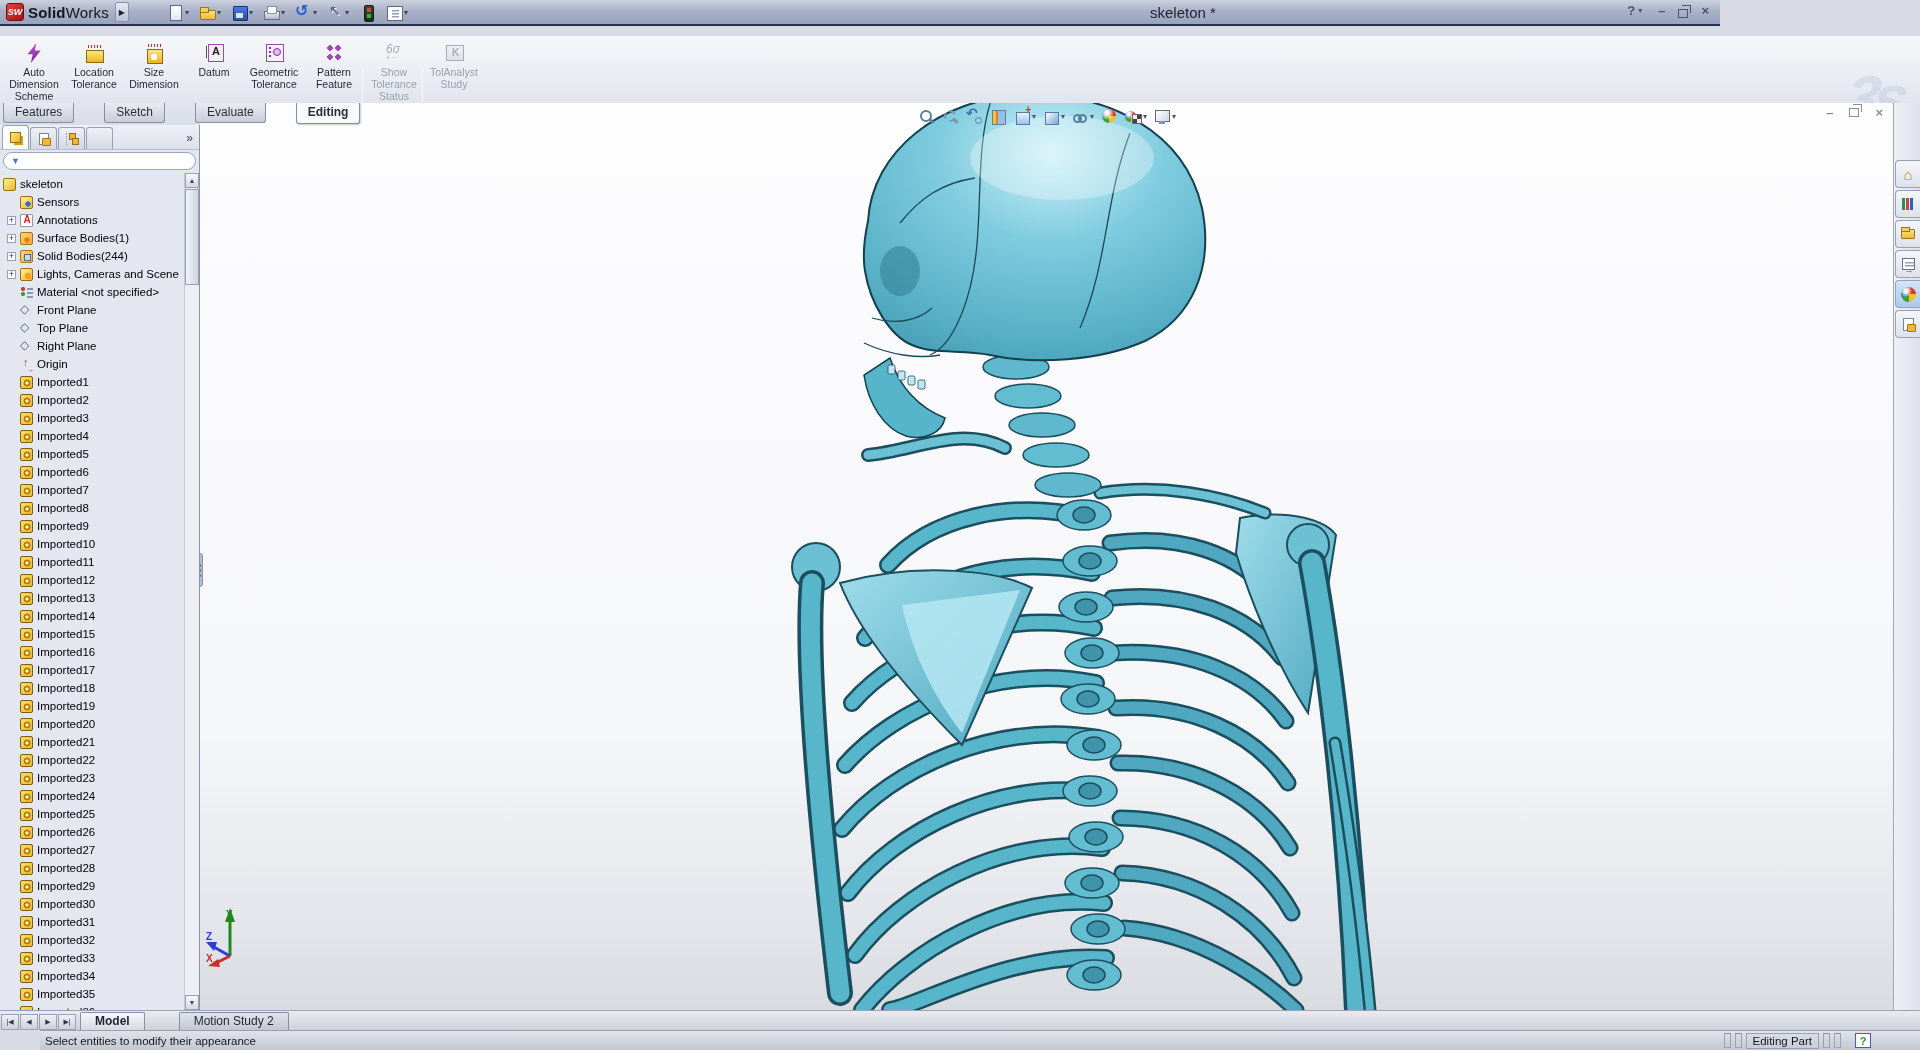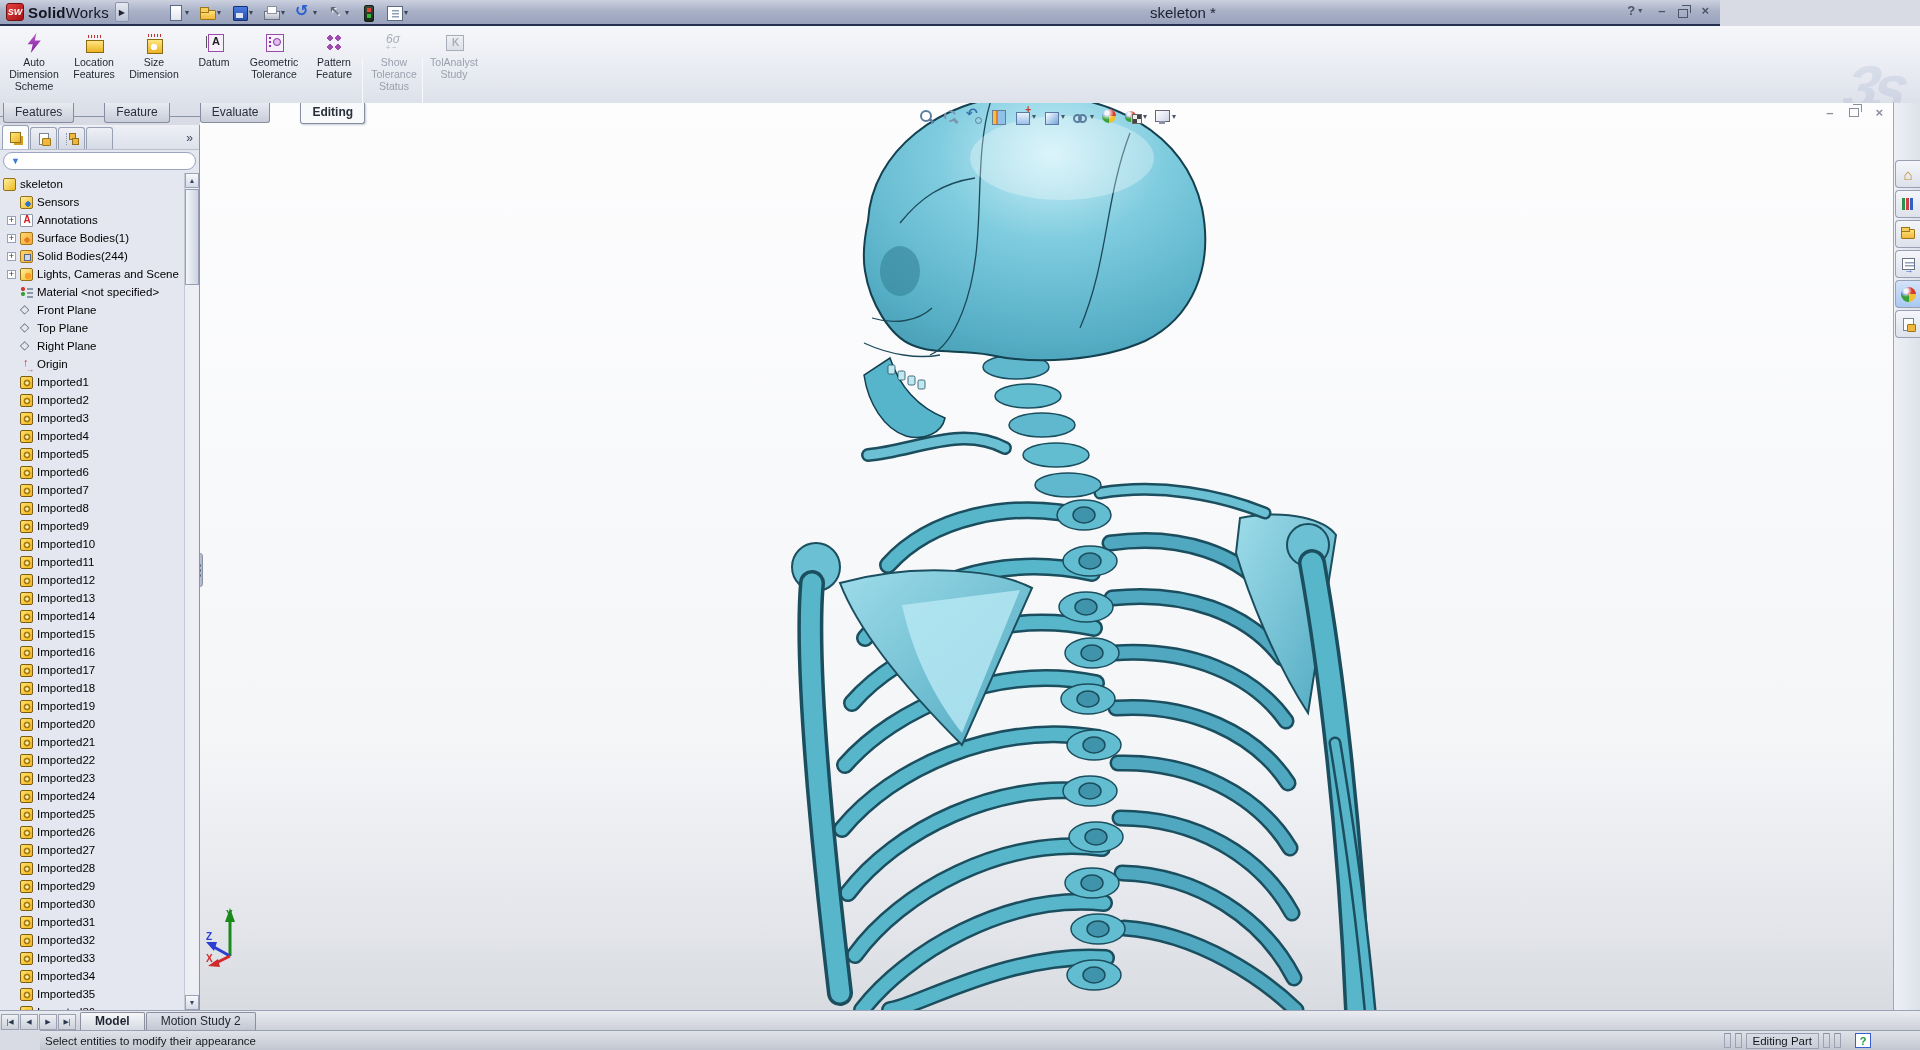--- a/index.html
+++ b/index.html
@@ -42,21 +42,21 @@
                linear-gradient(#8fa0b8,#8fa0b8) 4px 9px/7px 1.5px no-repeat,#fff;}
   .doc-title{position:absolute;left:1150px;top:4px;font-size:15px;color:#1c2030;}
   .win-controls{position:absolute;right:8px;top:2px;display:flex;align-items:center;gap:10px;color:#4c5468;font-weight:bold;}
   .win-controls .wc{font-size:13px;line-height:18px;padding:0 3px;}
   .wc-help{display:flex;align-items:center;gap:3px;}
   .wc-help .dd{font-size:8px;}
   .restore-glyph{width:10px;height:9px;border:1.5px solid #4c5468;position:relative;display:inline-block;margin-top:4px;}
   .restore-glyph::before{content:"";position:absolute;right:-4px;top:-5px;width:8px;height:7px;border:1.5px solid #4c5468;border-bottom:none;border-left:none;}
 
   
-  .ribbon{position:absolute;left:0;top:26px;width:1920px;height:91px;
+  .ribbon{position:absolute;left:0;top:36px;width:1920px;height:91px;
     background:linear-gradient(#f6f7fa,#e7eaf1 55%,#d9dde7);border-bottom:1px solid #8a93a8;}
   .ribbon-row{display:flex;align-items:flex-start;padding:4px 0 0 4px;}
   .rbtn{width:58px;margin:0 1px;display:flex;flex-direction:column;align-items:center;text-align:center;
     font-size:10.5px;line-height:12px;color:#1f2430;padding-top:2px;border-radius:3px;}
   .rbtn.disabled{color:#9aa0ad;}
   .ricon{width:22px;height:22px;position:relative;margin-bottom:2px;flex:none;}
   .auto-dim-icon::before{content:"";position:absolute;inset:1px;background:linear-gradient(#c05ad0,#7a1f96);
     clip-path:polygon(62% 0,18% 56%,44% 56%,34% 100%,84% 38%,54% 38%);}
   .location-dim-icon::before{content:"";position:absolute;left:3px;top:8px;width:16px;height:11px;background:linear-gradient(#ffe680,#edb422);border:1px solid #8a6a15;}
   .location-dim-icon::after{content:"";position:absolute;left:5px;top:3px;width:13px;height:3px;background:repeating-linear-gradient(90deg,#c03030 0 1px,rgba(0,0,0,0) 1px 3px);}
@@ -195,21 +195,21 @@
     background:radial-gradient(circle at 5px 4px,rgba(255,255,255,.95) 0 2px,rgba(255,255,255,0) 6px),
                conic-gradient(#d43b2f 0 25%,#f0c030 0 50%,#3aa03a 0 75%,#3a6fd0 0);}
   .custom-properties-icon{width:11px;height:13px;background:#fff;border:1px solid #7a8598;}
   .custom-properties-icon::after{content:"";position:absolute;right:-3px;bottom:-2px;width:7px;height:6px;background:#f0b73c;border:1px solid #9a7718;border-radius:1px;}
 
   
   .bottombar{position:absolute;left:0;top:1010px;width:1920px;height:20px;background:linear-gradient(#e9ebf0,#cdd1db);
     border-top:1px solid #9aa2b4;display:flex;align-items:flex-end;}
   .bnav{width:18px;height:16px;margin:0 0 0 1px;border:1px solid #9aa2b4;background:linear-gradient(#eef0f4,#ccd1da);
     font-size:7px;text-align:center;line-height:14px;color:#2c3850;}
-  .btabs{display:flex;align-items:flex-end;margin-left:4px;}
+  .btabs{display:flex;align-items:flex-end;margin-left:4px;gap:33px;}
   .btab{padding:1px 14px 2px;font-size:12px;color:#1f2430;border:1px solid #8a90a0;border-bottom:none;margin-right:1px;
     background:linear-gradient(#e0e3ea,#c2c7d2);border-radius:2px 2px 0 0;}
   .btab.active{font-weight:bold;background:linear-gradient(#f6f7fa,#d5d9e1);}
 
   
   .statusbar{position:absolute;left:0;top:1030px;width:1920px;height:20px;background:linear-gradient(#e0e3e9,#c2c6d0);
     border-top:1px solid #98a0b0;display:flex;align-items:center;font-size:11.5px;color:#16181f;margin-left:40px;}
   .sb-msg{padding-left:5px;}
   .sb-right{margin-left:auto;display:flex;align-items:center;gap:4px;padding-right:16px;}
   .sb-cell{height:15px;border:1px solid #9aa2b4;border-top-color:#8890a2;width:7px;}
@@ -286,21 +286,21 @@
   <div class="ribbon">
     <div class="ribbon-row">
 
         <div class="rbtn">
           <span class="ricon auto-dim-icon"><i></i></span>
           <span class="rlabel">Auto Dimension Scheme</span>
         </div>
 
         <div class="rbtn">
           <span class="ricon location-dim-icon"><i></i></span>
-          <span class="rlabel">Location Features</span>
+          <span class="rlabel">Location Tolerance</span>
         </div>
 
         <div class="rbtn">
           <span class="ricon size-dim-icon"><i></i></span>
           <span class="rlabel">Size Dimension</span>
         </div>
 
         <div class="rbtn">
           <span class="ricon datum-icon">
             <i></i>
@@ -332,21 +332,21 @@
       </div>
     <div class="rsep" style="left:362px"></div>
     <div class="rsep" style="left:422px"></div>
     <div class="watermark">3s</div>
   </div>
 
   <div class="tabstrip">
 
       <div class="ctab">Features</div>
 
-      <div class="ctab">Feature</div>
+      <div class="ctab">Sketch</div>
 
       <div class="ctab">Evaluate</div>
 
       <div class="ctab active">Editing</div>
     </div>
 
   <div class="viewport">
     <svg class="model-svg" width="1693" height="907" viewBox="0 0 1693 907">
       <defs>
         <radialGradient id="skullG" cx="0.55" cy="0.22" r="0.95">

